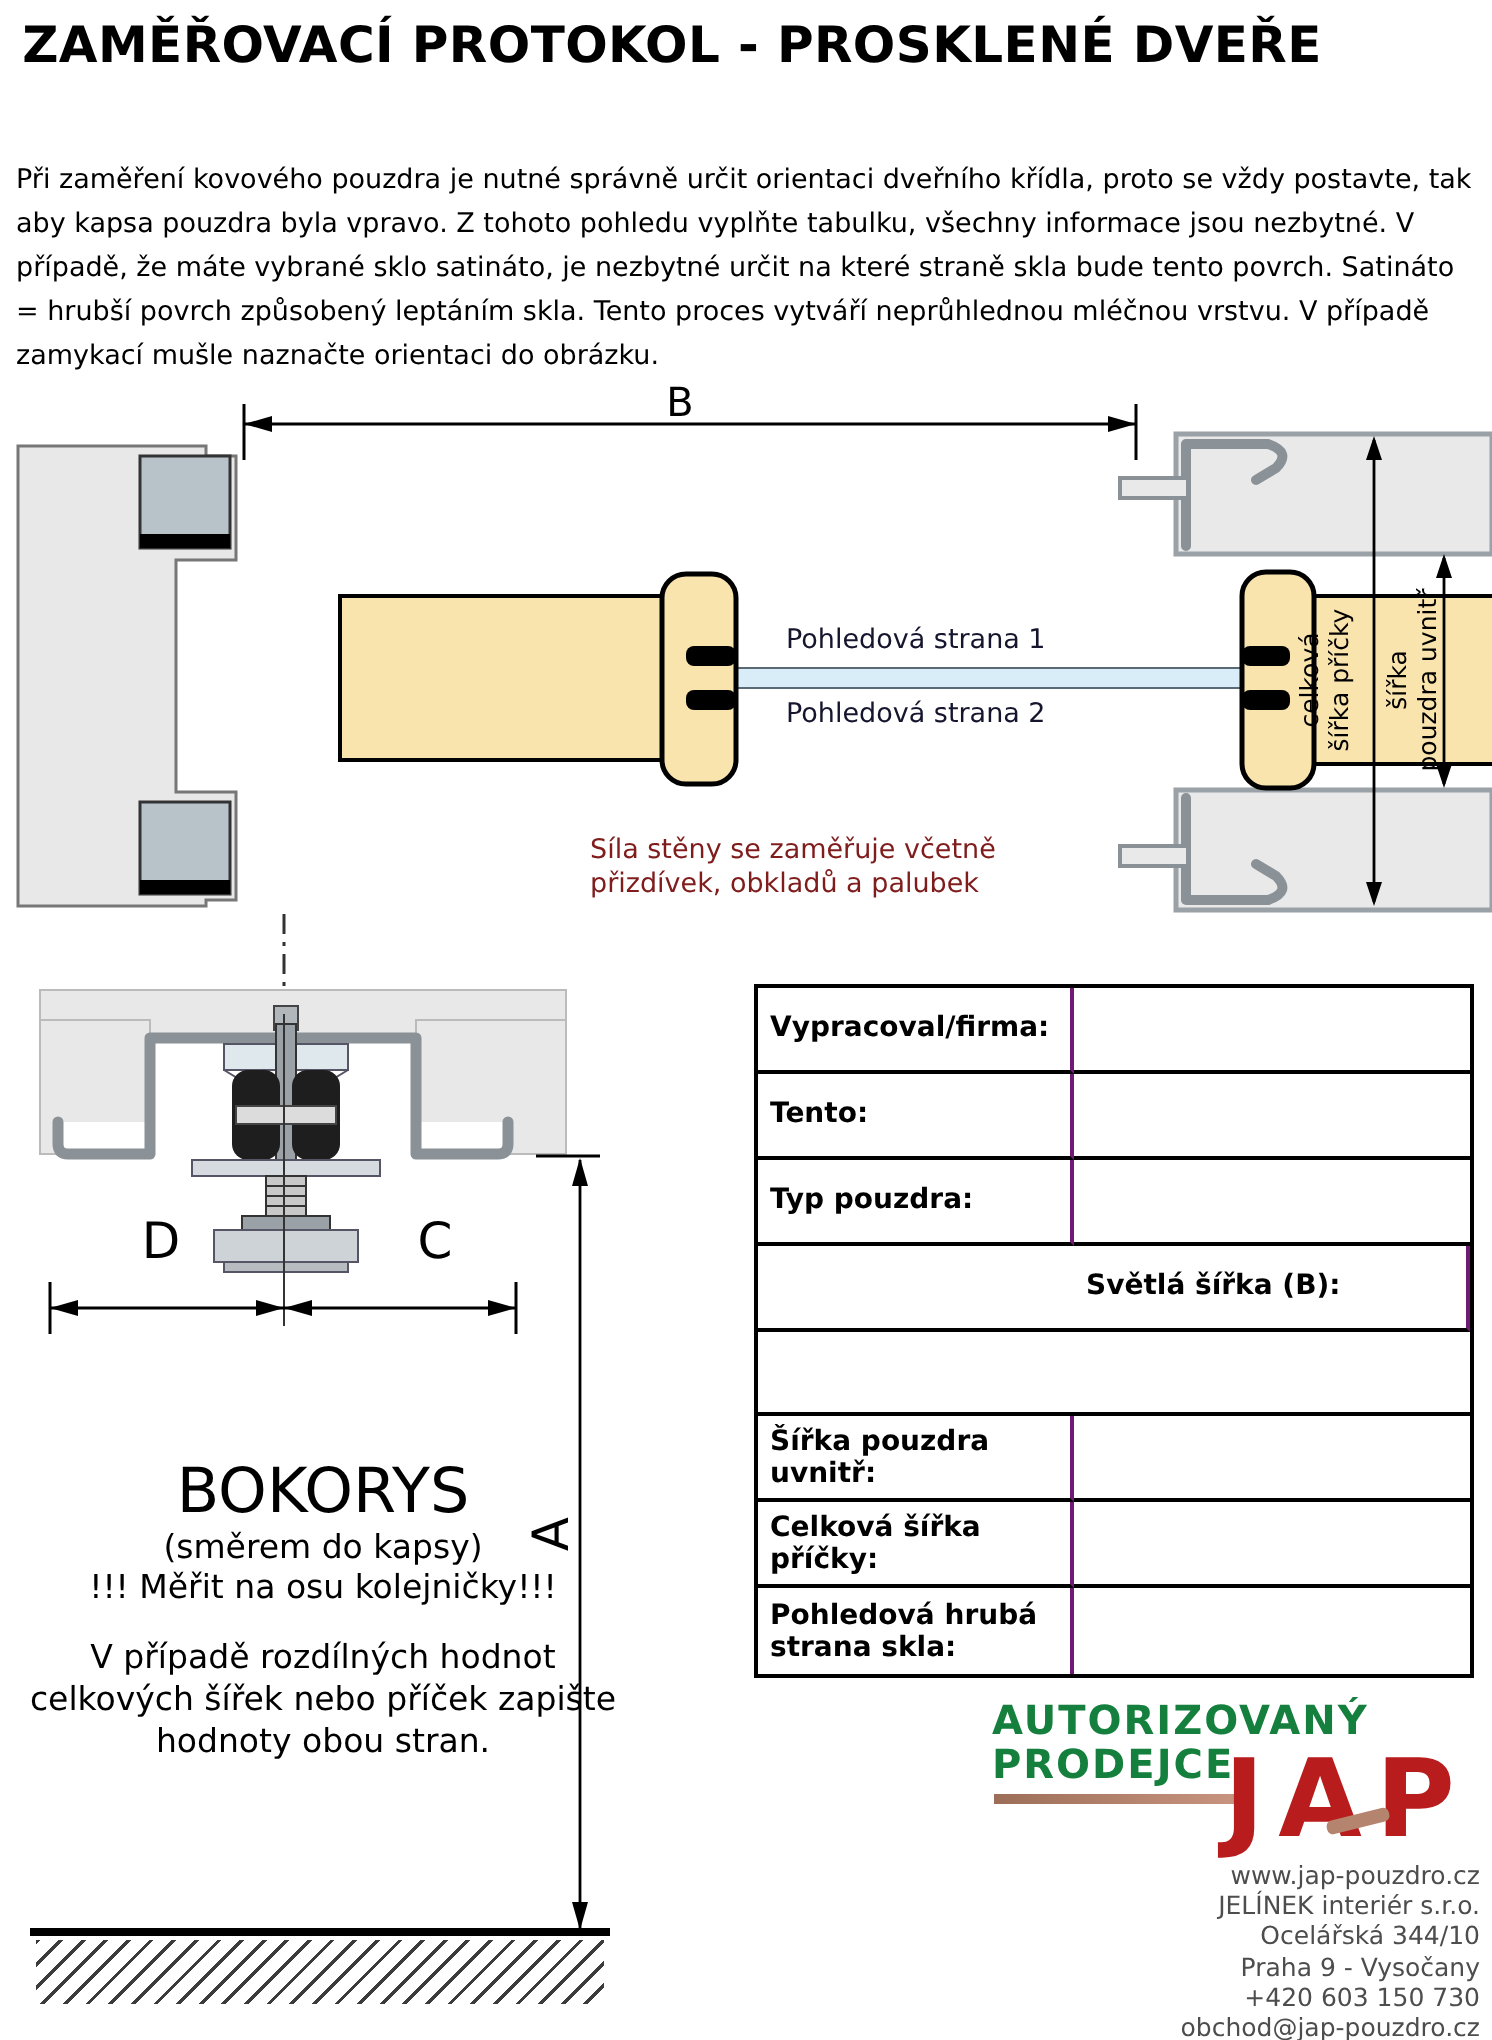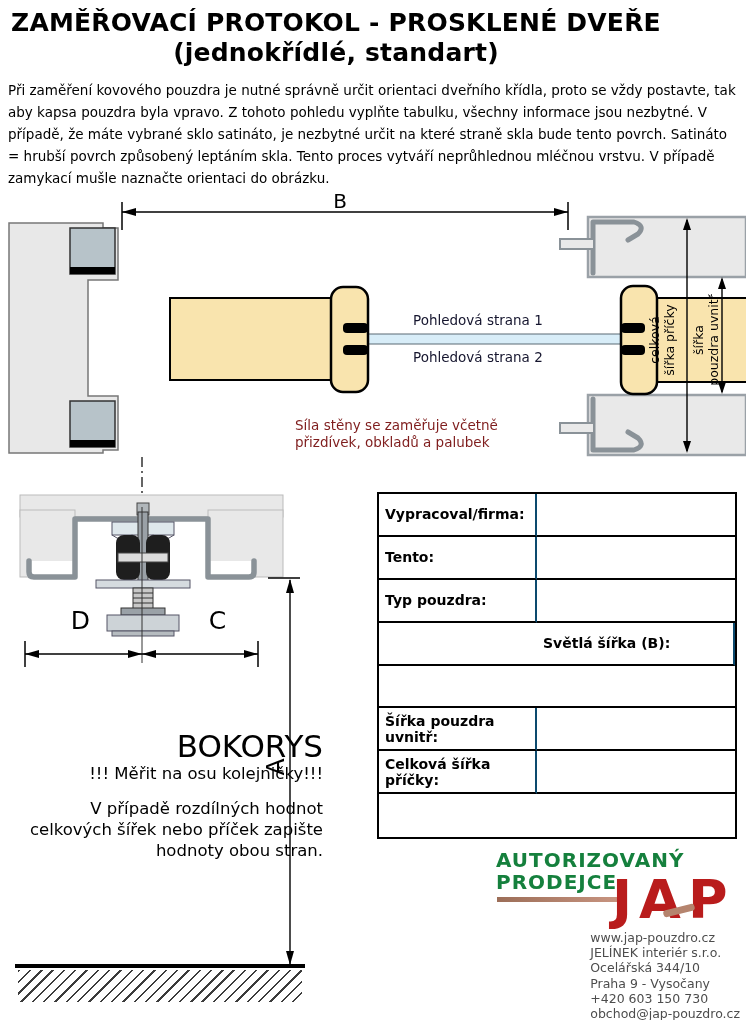--- a/index.html
+++ b/index.html
@@ -11,21 +11,21 @@
          font-weight:bold;font-size:25px;line-height:30px;letter-spacing:.2px;}
   
   .intro{position:absolute;top:79px;left:8px;width:732px;font-size:13.5px;line-height:22px;}
 
   
   .diag-top{position:absolute;left:0;top:195px;}
   .diag-side{position:absolute;left:0;top:455px;}
   .dim-a-svg{position:absolute;left:260px;top:570px;}
 
   .lbl-b{position:absolute;left:300px;top:189px;width:80px;text-align:center;font-size:20px;}
-  .lbl-ps{position:absolute;left:393px;font-size:13.5px;color:#15152e;margin-left:20px;}
+  .lbl-ps{position:absolute;left:393px;font-size:13.5px;color:#15152e;}
   .lbl-ps1{top:312px;}
   .lbl-ps2{top:349px;}
   .red-note{position:absolute;left:295px;top:417px;font-size:13.5px;line-height:17px;
             color:#7f1d1d;white-space:pre-line;}
   .rot-lbl{position:absolute;width:120px;height:34px;display:flex;align-items:center;justify-content:center;
            transform:rotate(-90deg);font-size:12.5px;line-height:15px;text-align:center;white-space:pre-line;}
   .rot-celkova{left:602px;top:323px;}
   .rot-sirka{left:646px;top:323px;}
 
   .lbl-d{position:absolute;left:58px;top:606px;width:45px;text-align:center;font-size:25px;}
@@ -36,50 +36,49 @@
   
   .floor-line{position:absolute;left:15px;top:964px;width:290px;height:4px;background:#000;}
   .floor-hatch{position:absolute;left:18px;top:970px;width:284px;height:32px;
      background:repeating-linear-gradient(135deg,#3c3c3c 0 1.7px,transparent 1.7px 8px);}
 
   
   .form-table{position:absolute;left:377px;top:492px;width:360px;height:347px;
       display:grid;grid-template-columns:158px 1fr;grid-auto-rows:1fr;
       border:2px solid #000;box-sizing:border-box;background:#fff;}
   .form-table .cell{border-bottom:2px solid #000;box-sizing:border-box;display:flex;align-items:center;}
-  .form-table .lab{border-right:2px solid #0c4a6e;font-weight:bold;font-size:14px;line-height:16px;
+  .form-table .lab{border-right:2px solid #701a75;font-weight:bold;font-size:14px;line-height:16px;
       padding:2px 4px 2px 6px;}
   .form-table .row9{border-bottom:none;}
 
   
-  .bok{position:absolute;left:0;top:728px;width:323px;text-align:right;}
+  .bok{position:absolute;left:0;top:728px;width:323px;text-align:center;}
   .bok-title{font-size:31px;line-height:36px;}
   .bok-sub{font-size:16.5px;line-height:20px;}
   .bok-note{margin-top:14px;font-size:16.5px;line-height:21px;white-space:pre-line;}
 
   
   .auth{position:absolute;left:496px;color:#15803d;font-weight:bold;font-size:20px;
         letter-spacing:1px;line-height:22px;}
   .auth1{top:849px;}
   .auth2{top:871px;}
   .copper-bar{position:absolute;left:497px;top:897px;width:121px;height:5px;
        background:linear-gradient(90deg,#9c6e58,#c89480);}
   .jap{position:absolute;left:612px;top:872px;font-size:54px;font-weight:bold;
        letter-spacing:7px;color:#b91c1c;line-height:56px;}
   .jap-swoosh{position:absolute;left:663px;top:907px;width:32px;height:7px;background:#b5846e;
        transform:rotate(-14deg);border-radius:3px;}
-  .contact{position:absolute;right:6px;top:930px;font-size:12.5px;
+  .contact{position:absolute;right:6px;top:930px;text-align:right;font-size:12.5px;
        line-height:15.2px;color:#4d4d4d;}
 </style>
 </head>
 <body>
 
 <div class="title">
   <div>ZAMĚŘOVACÍ PROTOKOL - PROSKLENÉ DVEŘE</div>
-  <div>(jednokřídlé, standart)</div>
 </div>
 
 <div class="intro">Při zaměření kovového pouzdra je nutné správně určit orientaci dveřního křídla, proto se vždy postavte, tak aby kapsa pouzdra byla vpravo. Z tohoto pohledu vyplňte tabulku, všechny informace jsou nezbytné. V případě, že máte vybrané sklo satináto, je nezbytné určit na které straně skla bude tento povrch. Satináto = hrubší povrch způsobený leptáním skla. Tento proces vytváří neprůhlednou mléčnou vrstvu. V případě zamykací mušle naznačte orientaci do obrázku.</div>
 
 <svg class="diag-top" width="746" height="270" viewBox="0 0 746 270">
 
   <g>
     <path d="M9,28 L103,28 L103,33 L118,33 L118,85 L88,85 L88,201 L118,201 L118,255 L103,255 L103,258 L9,258 Z" fill="#e8e8e8" stroke="#777" stroke-width="1.5"></path>
     <rect x="70" y="33" width="45" height="46" fill="#b7c3c9" stroke="#333" stroke-width="1.5"></rect>
     <rect x="70" y="72" width="45" height="7" fill="#000"></rect>
@@ -217,25 +216,27 @@
   <div class="cell lab">Typ pouzdra:</div>
   <div class="cell"></div>
   <div class="cell"></div>
   <div class="cell lab">Světlá šířka (B):</div>
   <div class="cell"></div>
   <div class="cell"></div>
   <div class="cell lab">Šířka pouzdra uvnitř:</div>
   <div class="cell"></div>
   <div class="cell lab">Celková šířka příčky:</div>
   <div class="cell"></div>
+  <div class="cell lab row9">Pohledová hrubá strana skla:</div>
   <div class="cell row9"></div>
 </div>
 
 <div class="bok">
   <div class="bok-title">BOKORYS</div>
+  <div class="bok-sub">(směrem do kapsy)</div>
   <div class="bok-sub">!!! Měřit na osu kolejničky!!!</div>
   <div class="bok-note">V případě rozdílných hodnot
 celkových šířek nebo příček zapište
 hodnoty obou stran.</div>
 </div>
 
 <div class="auth auth1">AUTORIZOVANÝ</div>
 <div class="auth auth2">PRODEJCE</div>
 <div class="copper-bar"></div>
 <div class="jap">JAP</div>

